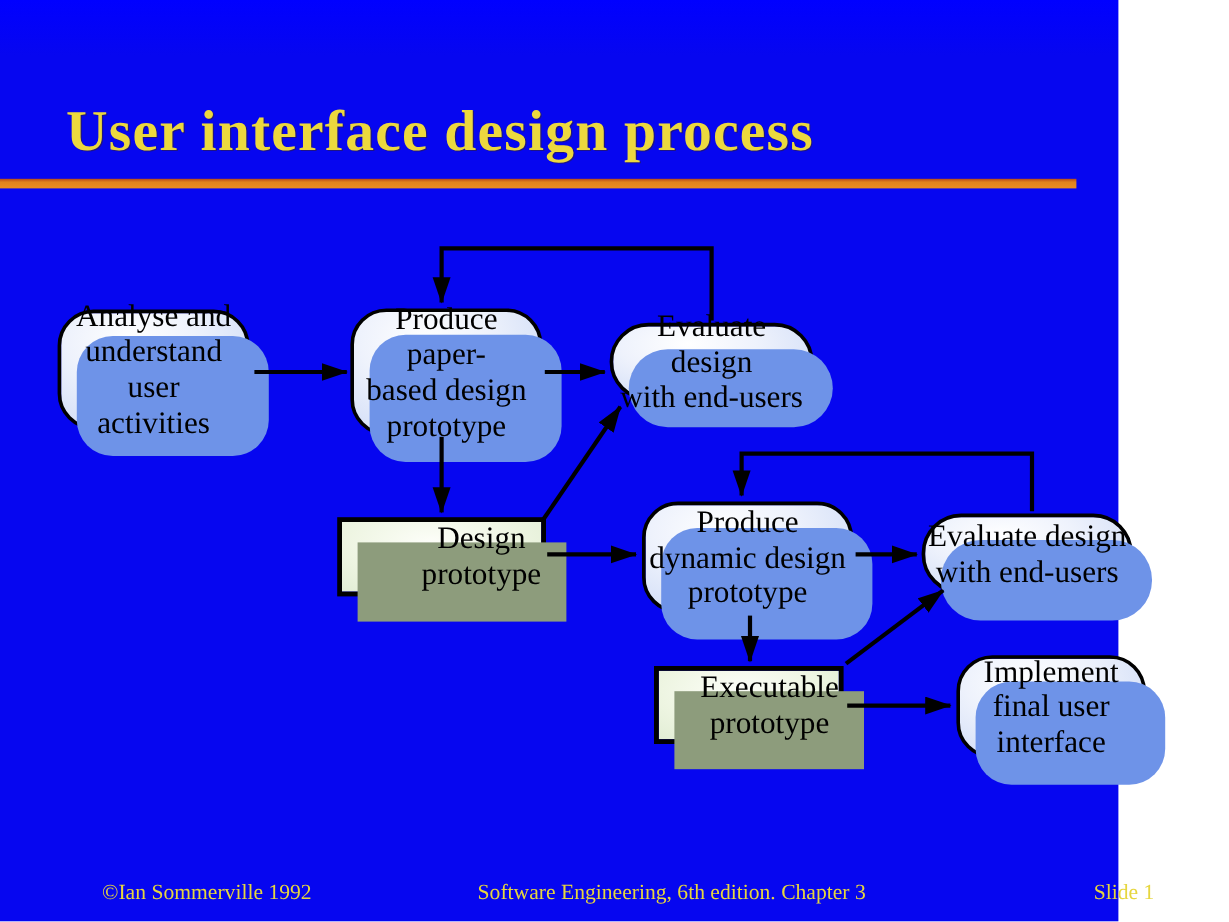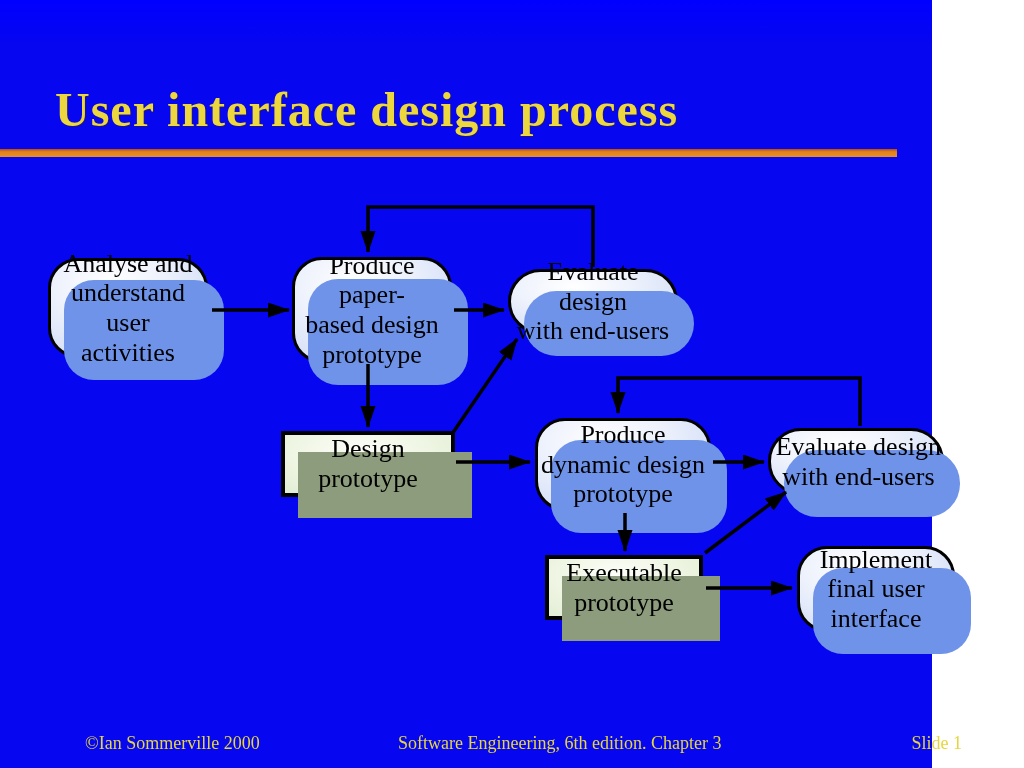--- a/index.html
+++ b/index.html
@@ -58,25 +58,26 @@
     content: "";
     position: absolute;
     left: 13px;
     top: 19px;
     width: calc(100% + 6px);
     height: calc(100% + 6px);
     border-radius: inherit;
     background: #6e93e8;
     z-index: -1;
   }
-  .node.pill { border-radius: 33px; justify-content: flex-end; }
+  .node.pill { border-radius: 33px; }
   .node.green {
     border: 4px solid #000;
     border-radius: 0;
     background: radial-gradient(ellipse at 45% 30%, #fdfef9 0%, #eef5e2 55%, #dfecd2 100%);
+    justify-content: flex-end;
   }
   .node.green::before {
     content: "";
     position: absolute;
     left: 13px;
     top: 17px;
     width: calc(100% + 8px);
     height: calc(100% + 8px);
     background: #8d9c7c;
     z-index: -1;
@@ -174,18 +175,18 @@
     <line class="arrow" x1="452" y1="434" x2="517" y2="339" marker-end="url(#ah)"></line>
     <line class="arrow" x1="456" y1="462" x2="530" y2="462" marker-end="url(#ah)"></line>
     <line class="arrow" x1="713" y1="462" x2="764" y2="462" marker-end="url(#ah)"></line>
     <path class="arrow" d="M860,426 L860,378 L618,378 L618,413" marker-end="url(#ah)"></path>
     <line class="arrow" x1="625" y1="513" x2="625" y2="551" marker-end="url(#ah)"></line>
     <line class="arrow" x1="705" y1="553" x2="786" y2="492" marker-end="url(#ah)"></line>
     <line class="arrow" x1="706" y1="588" x2="792" y2="588" marker-end="url(#ah)"></line>
   </svg>
 
   <div class="footer">
-    <span class="f-left">©Ian Sommerville 2000</span>
+    <span class="f-left">©Ian Sommerville 1992</span>
     <span class="f-center">Software Engineering, 6th edition. Chapter 3</span>
     <span class="f-right">Slide 1</span>
   </div>
 
 </div>
 
 </body></html>

